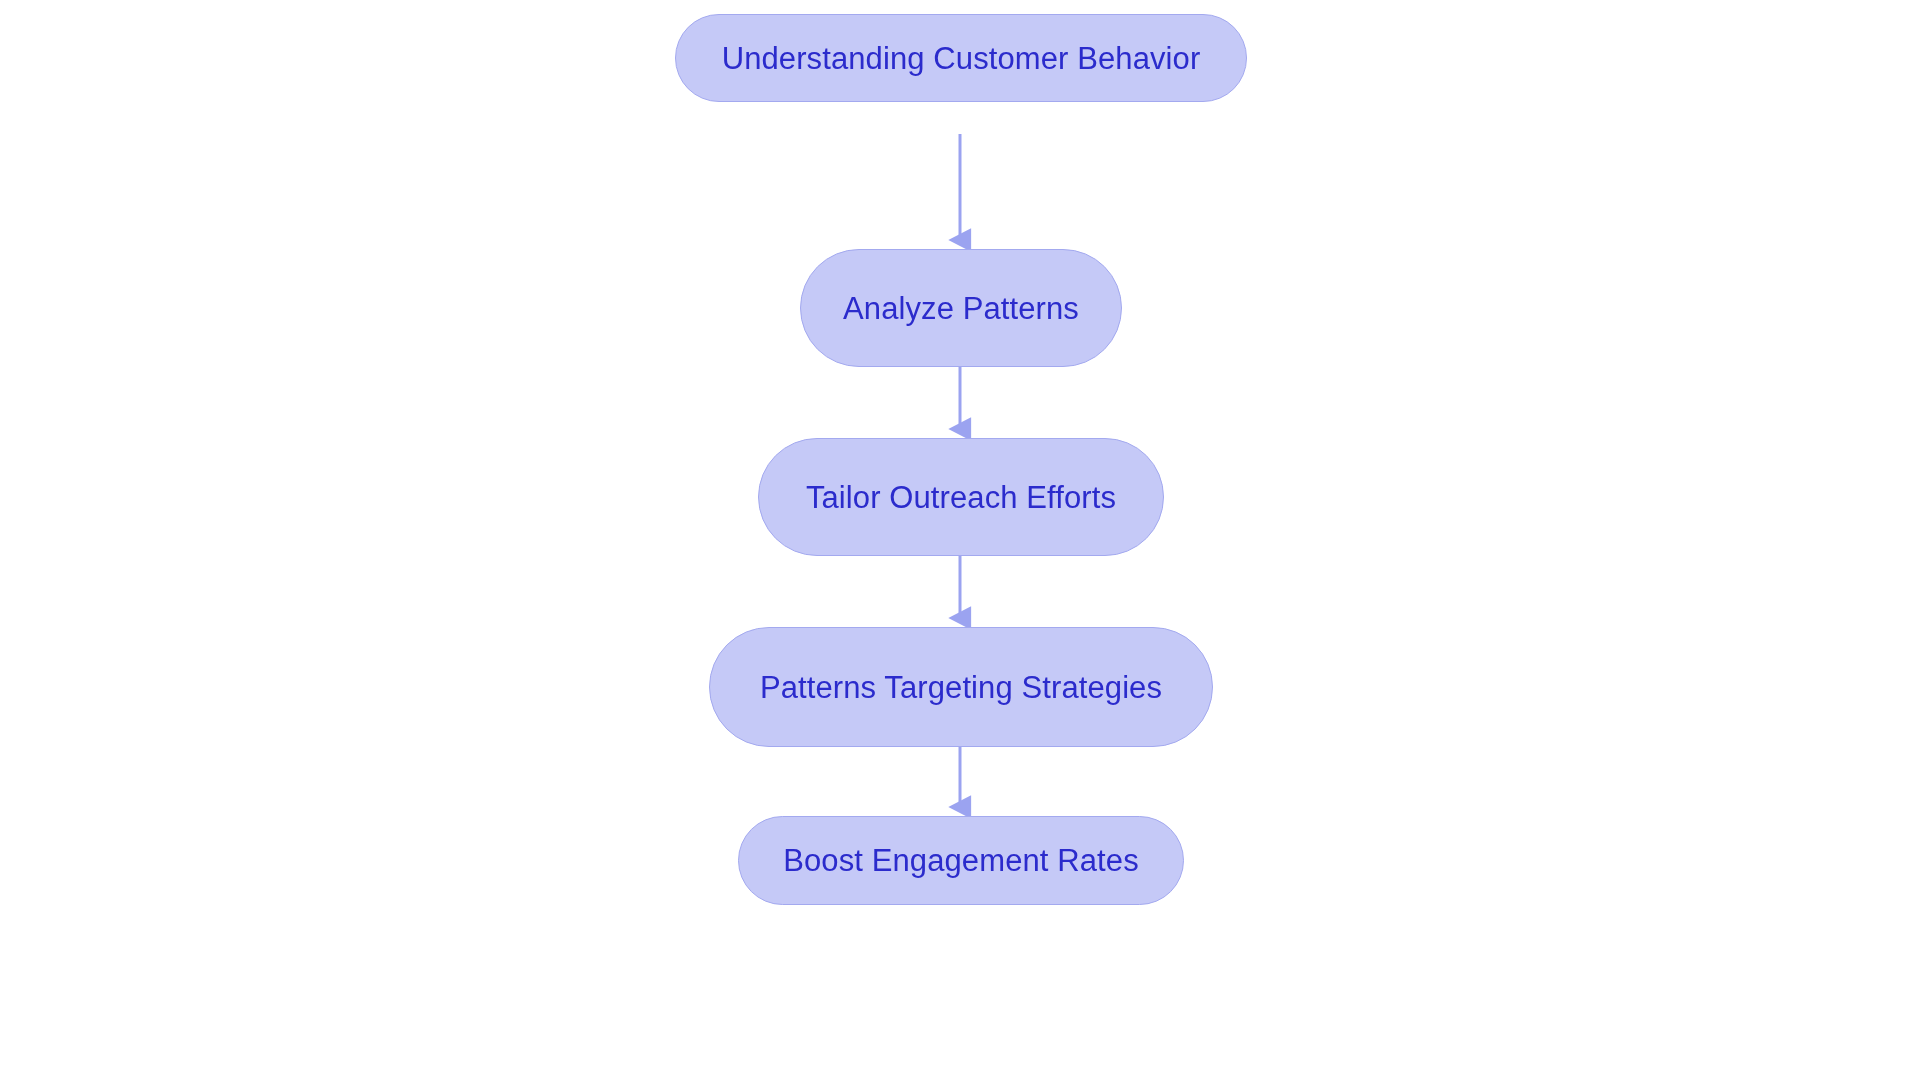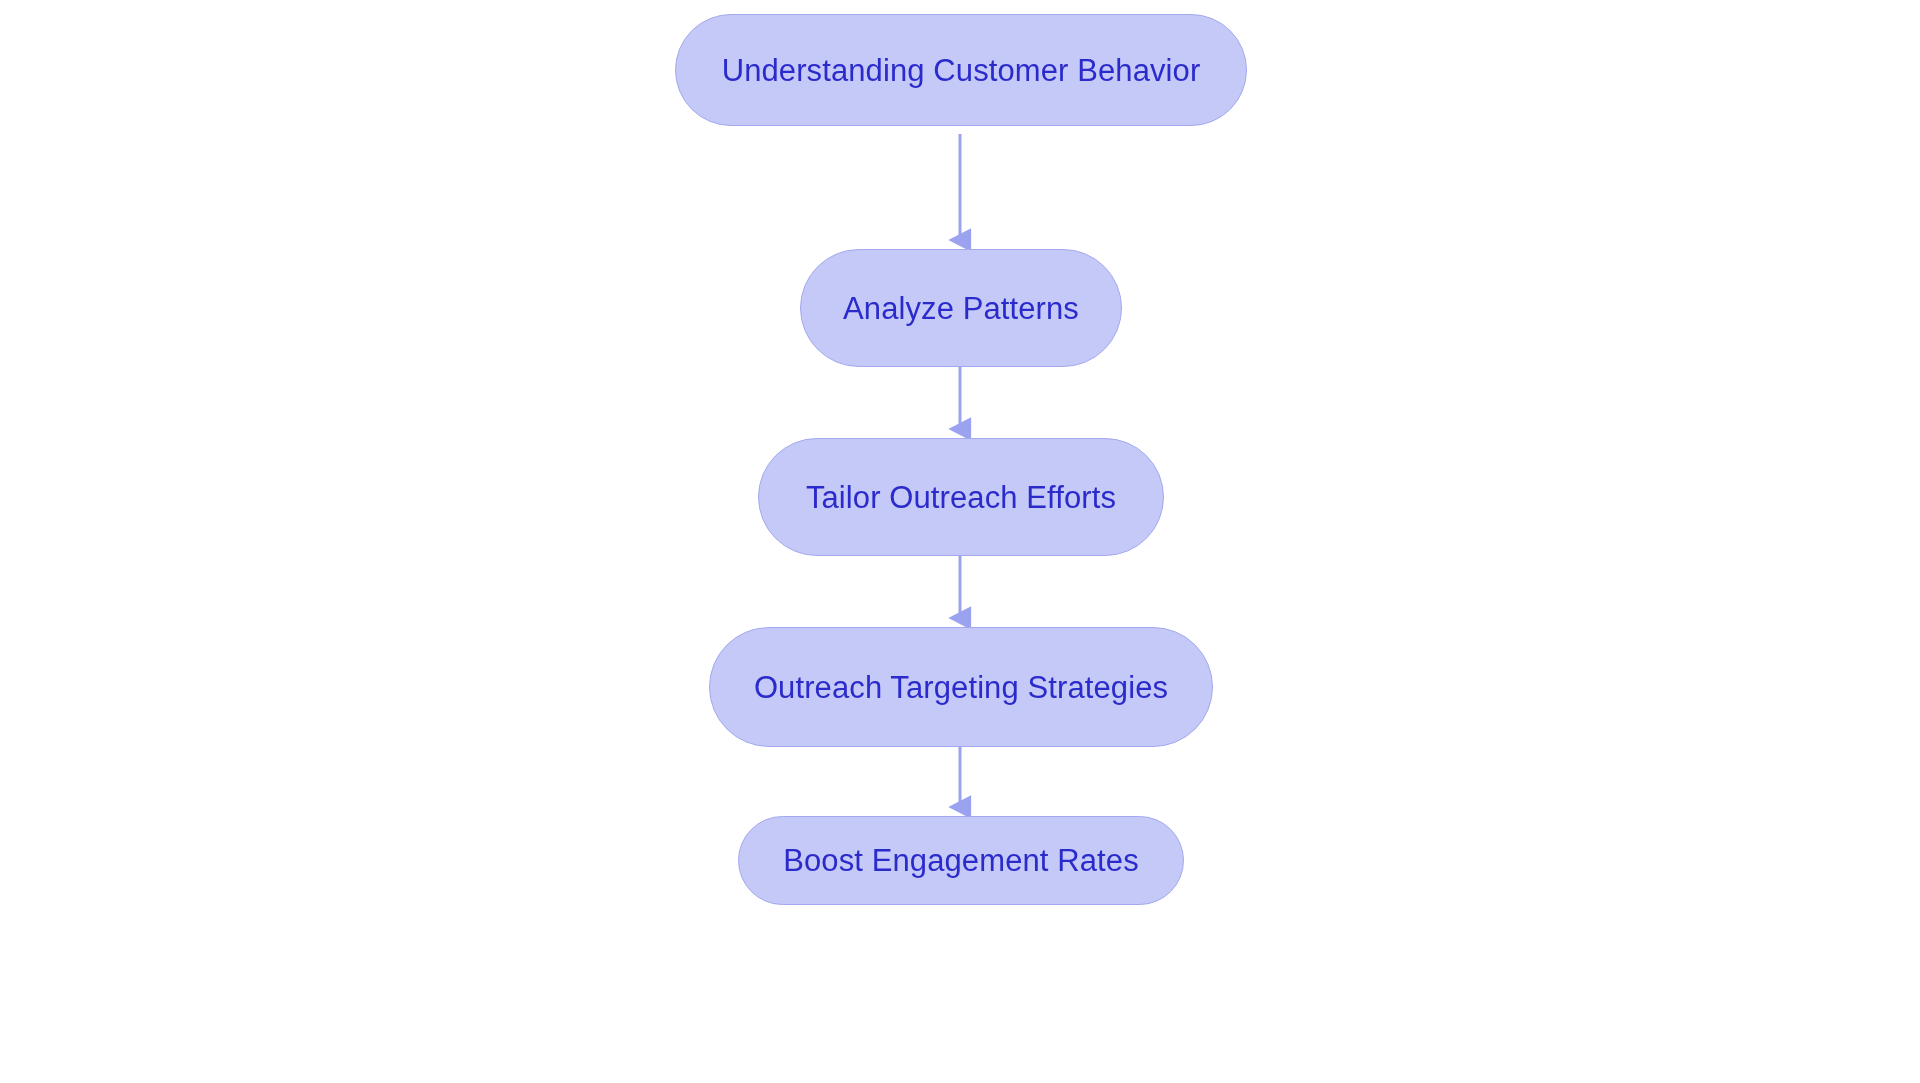--- a/index.html
+++ b/index.html
@@ -50,21 +50,21 @@
     font-weight: 400;
     line-height: 1;
     color: #2b2bcc;
     white-space: nowrap;
     letter-spacing: 0.1px;
     text-align: center;
     user-select: none;
   }
 
   
-  #node-0 { left: 675px;  top: 14px;  width: 572px; height: 112px; }
+  #node-0 { left: 675px;  top: 14px;  width: 572px; height: 88px; }
   #node-1 { left: 800px;  top: 249px; width: 322px; height: 118px; }
   #node-2 { left: 758px;  top: 438px; width: 406px; height: 118px; }
   #node-3 { left: 709px;  top: 627px; width: 504px; height: 120px; }
   #node-4 { left: 738px;  top: 816px; width: 446px; height: 89px; }
 </style>
 </head>
 <body>
 
 <div id="flowchart-canvas">
 
@@ -98,20 +98,20 @@
 
   <div id="node-1" class="flow-node">
     <span class="flow-node-label">Analyze Patterns</span>
   </div>
 
   <div id="node-2" class="flow-node">
     <span class="flow-node-label">Tailor Outreach Efforts</span>
   </div>
 
   <div id="node-3" class="flow-node">
-    <span class="flow-node-label">Outreach Targeting Strategies</span>
+    <span class="flow-node-label">Patterns Targeting Strategies</span>
   </div>
 
   <div id="node-4" class="flow-node">
     <span class="flow-node-label">Boost Engagement Rates</span>
   </div>
 
 </div>
 
 </body></html>

